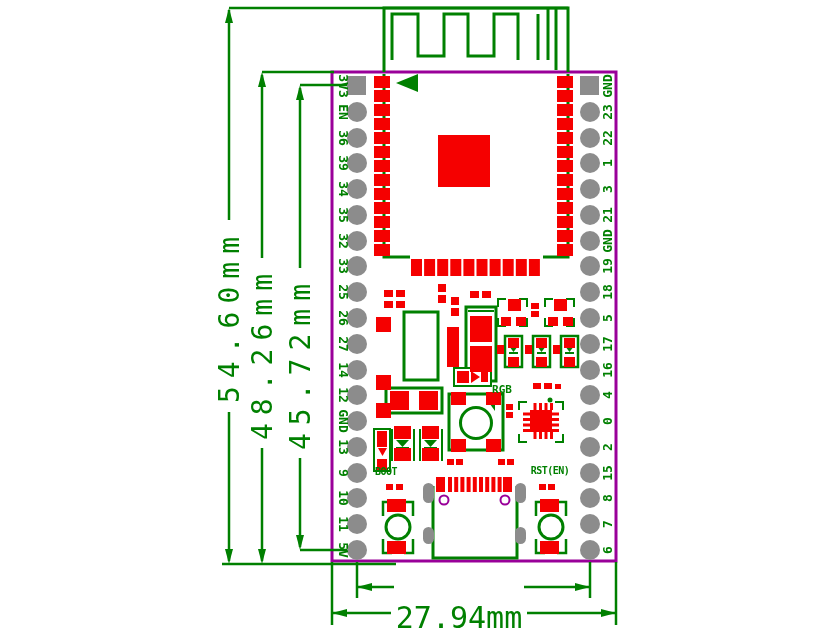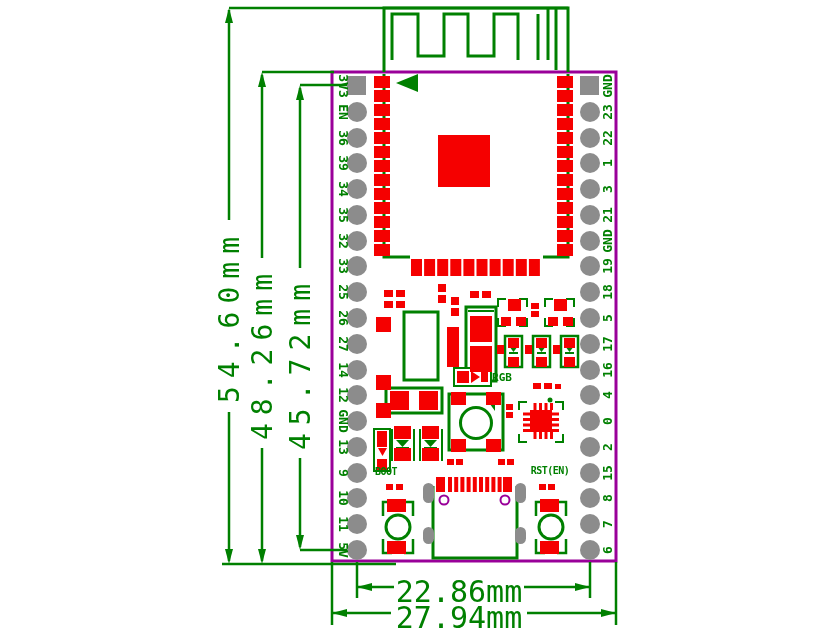--- a/index.html
+++ b/index.html
@@ -338,19 +338,18 @@
       <div class="pinlabel" style="left: 607px; top: 498.48px; transform: translate(-50%, -50%) rotate(-90deg);">8</div>
       <div class="pad-rd" style="left: 580px; top: 514.26px;"></div>
       <div class="pinlabel" style="left: 607px; top: 524.26px; transform: translate(-50%, -50%) rotate(-90deg);">7</div>
       <div class="pad-rd" style="left: 580px; top: 540.04px;"></div>
       <div class="pinlabel" style="left: 607px; top: 550.04px; transform: translate(-50%, -50%) rotate(-90deg);">6</div>
     </div>
 
   <div class="label vdim" style="left:230px;top:316px">54.60mm</div>
   <div class="label vdim" style="left:263px;top:353px">48.26mm</div>
   <div class="label vdim" style="left:301px;top:363px">45.72mm</div>
-  <div class="label hdim" style="left:459px;top:592px">22.86mm</div>
   <div class="label hdim" style="left:459px;top:618px">27.94mm</div>
 
   <div class="label silk" style="left:386px;top:472px">BOOT</div>
   <div class="label silk" style="left:550px;top:471px">RST(EN)</div>
-  <div class="label rgb-label" style="left:502px;top:377px">RGB</div>
+  <div class="label rgb-label" style="left:502px;top:389px">RGB</div>
 </div>
 
 </body></html>

